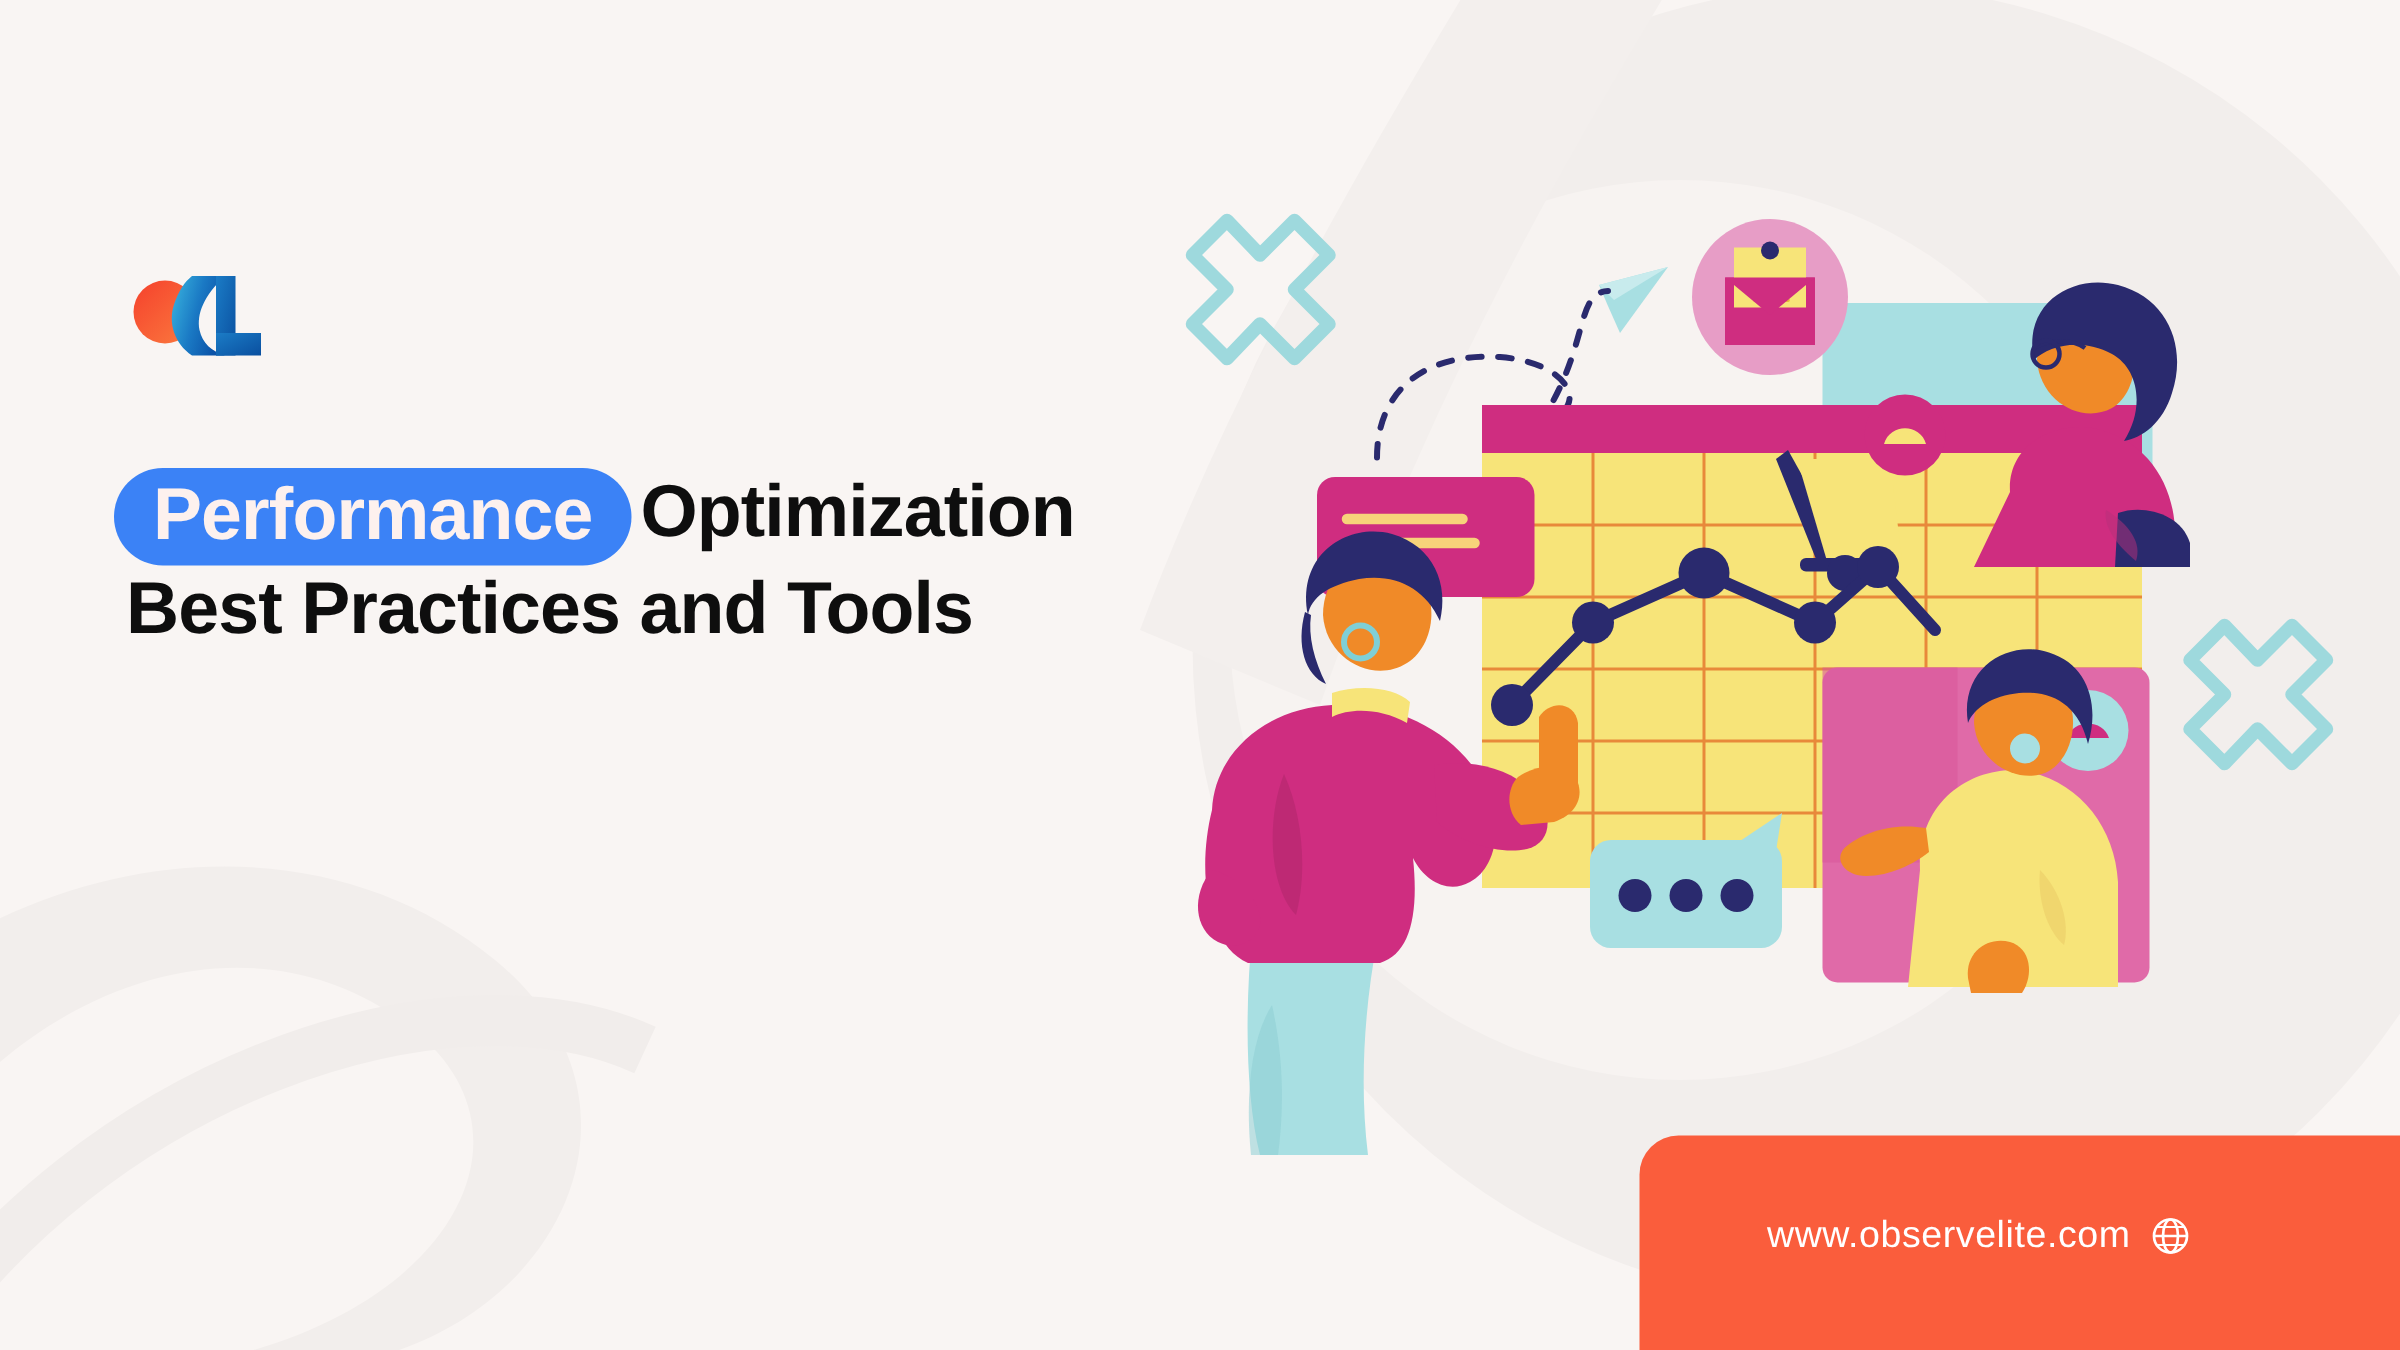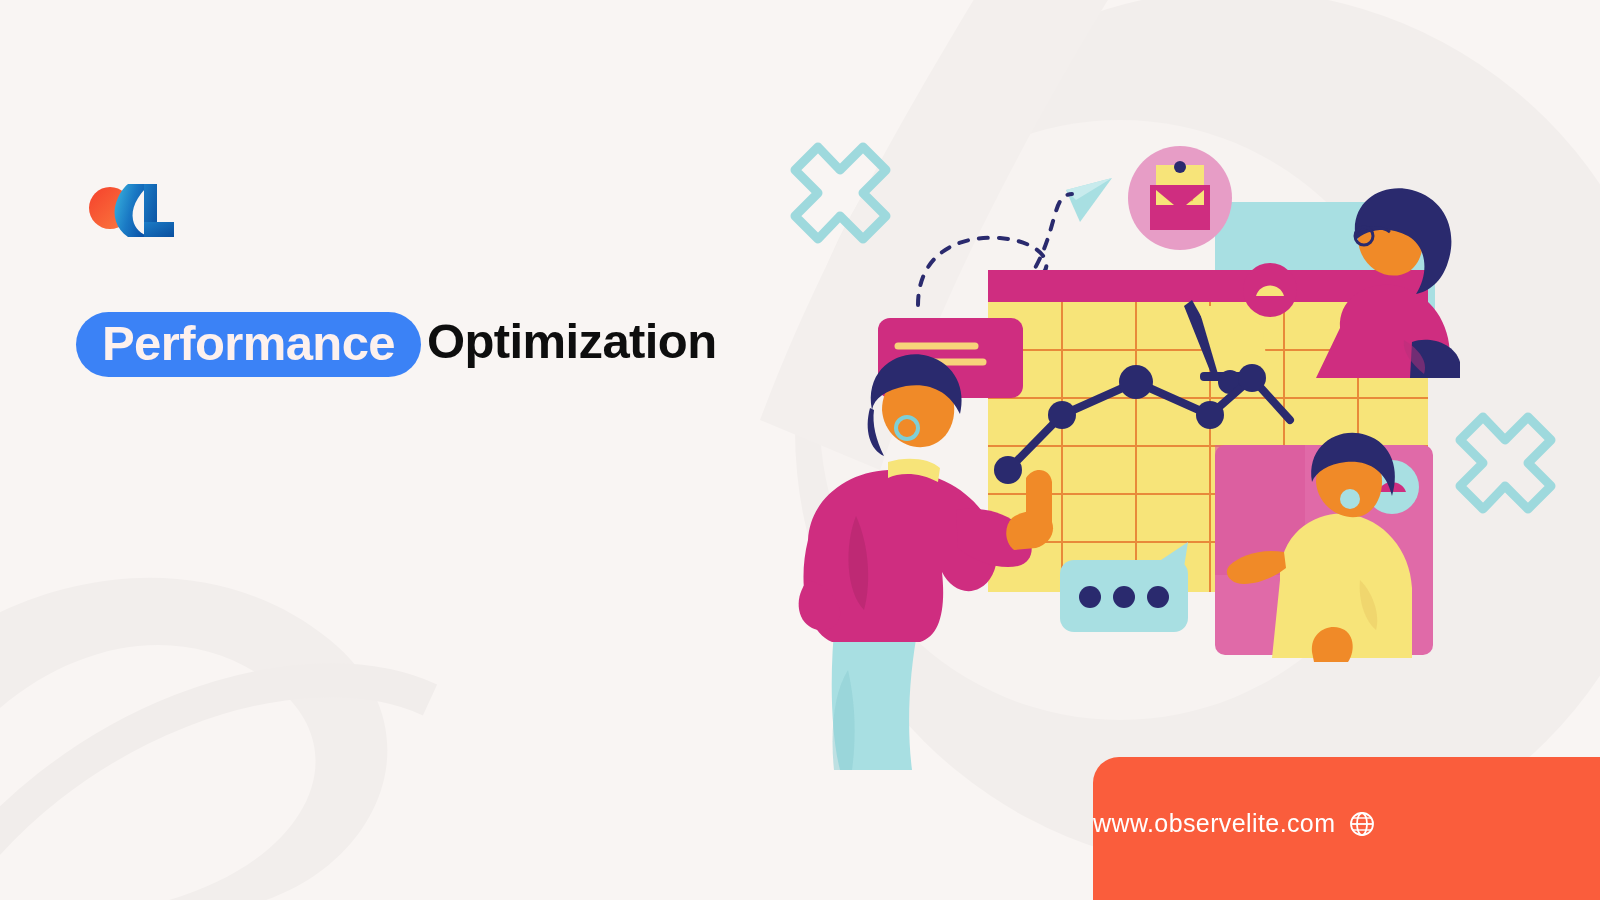--- a/index.html
+++ b/index.html
@@ -73,20 +73,21 @@
     border-top-left-radius: 26px;
     display: flex;
     align-items: flex-start;
     padding-top: 52px;
     box-sizing: border-box;
   }
   #url-text {
     color: #ffffff;
     font-size: 25px;
     letter-spacing: 0.4px;
+    margin-left: 85px;
   }
   #globe-icon {
     margin-left: 14px;
     margin-top: 2px;
   }
 
   
   #illustration {
     position: absolute;
     left: 760px;
@@ -139,20 +140,21 @@
     <path d="M44 19 L66 19 C 52 32, 47 44, 49 55 C 51 64, 57 69, 66 72 L 44 72
              C 32 64, 28 50, 32 38 C 35 29, 39 23, 44 19 Z" fill="url(#gradL)"></path>
     <rect x="60" y="19" width="13" height="53" fill="url(#gradL2)"></rect>
     <rect x="60" y="57" width="30" height="15" fill="url(#gradL2)"></rect>
   </svg>
 
   <div id="headline">
     <div class="hl-line">
       <span class="pill">Performance</span><span>Optimization</span>
     </div>
+    <div class="hl-line">Best Practices and Tools</div>
   </div>
 
   <svg id="illustration" viewBox="0 0 840 660">
 
     <g>
       <path d="M35 60 L58 37 L80 60 L103 37 L126 60 L103 83 L126 106 L103 129 L80 106
                L58 129 L35 106 L58 83 Z" fill="none" stroke="#9ed9dd" stroke-width="9" stroke-linejoin="round"></path>
     </g>
 
     <g>

